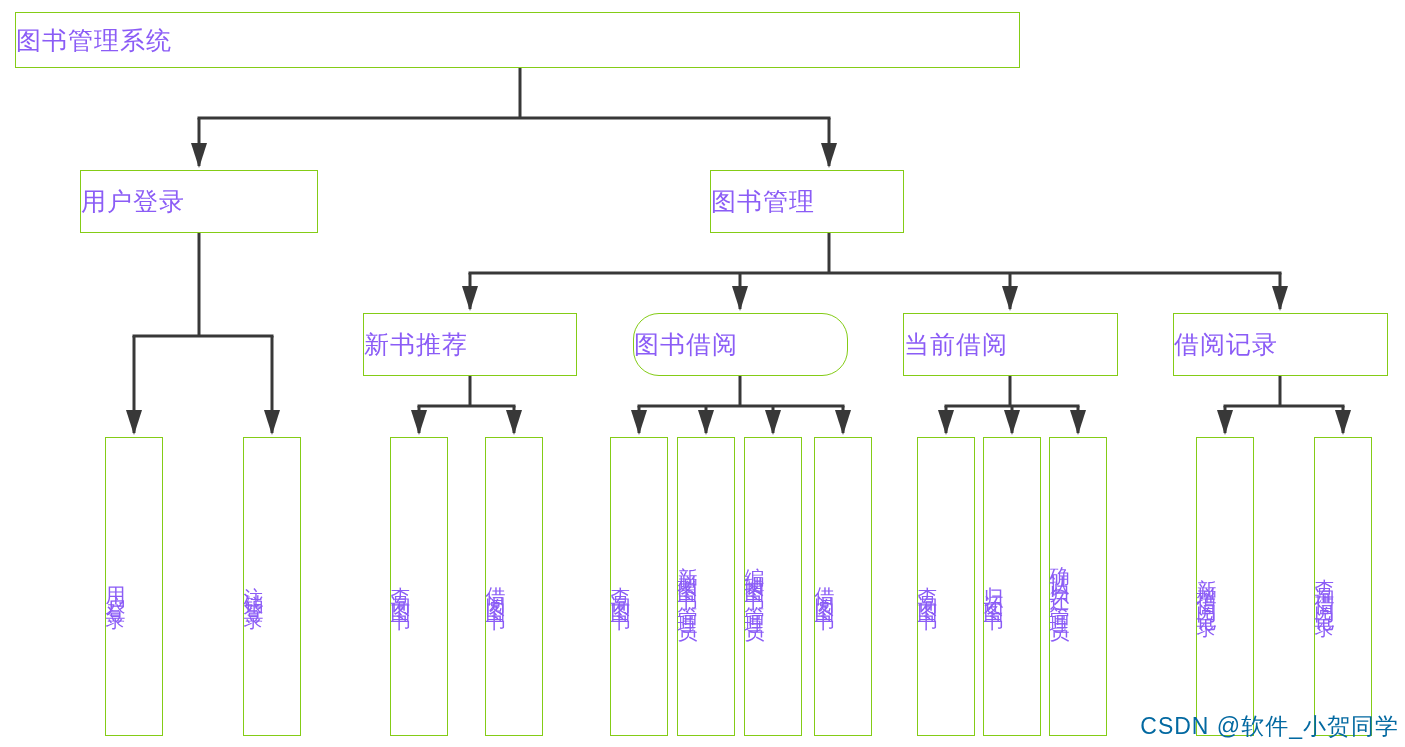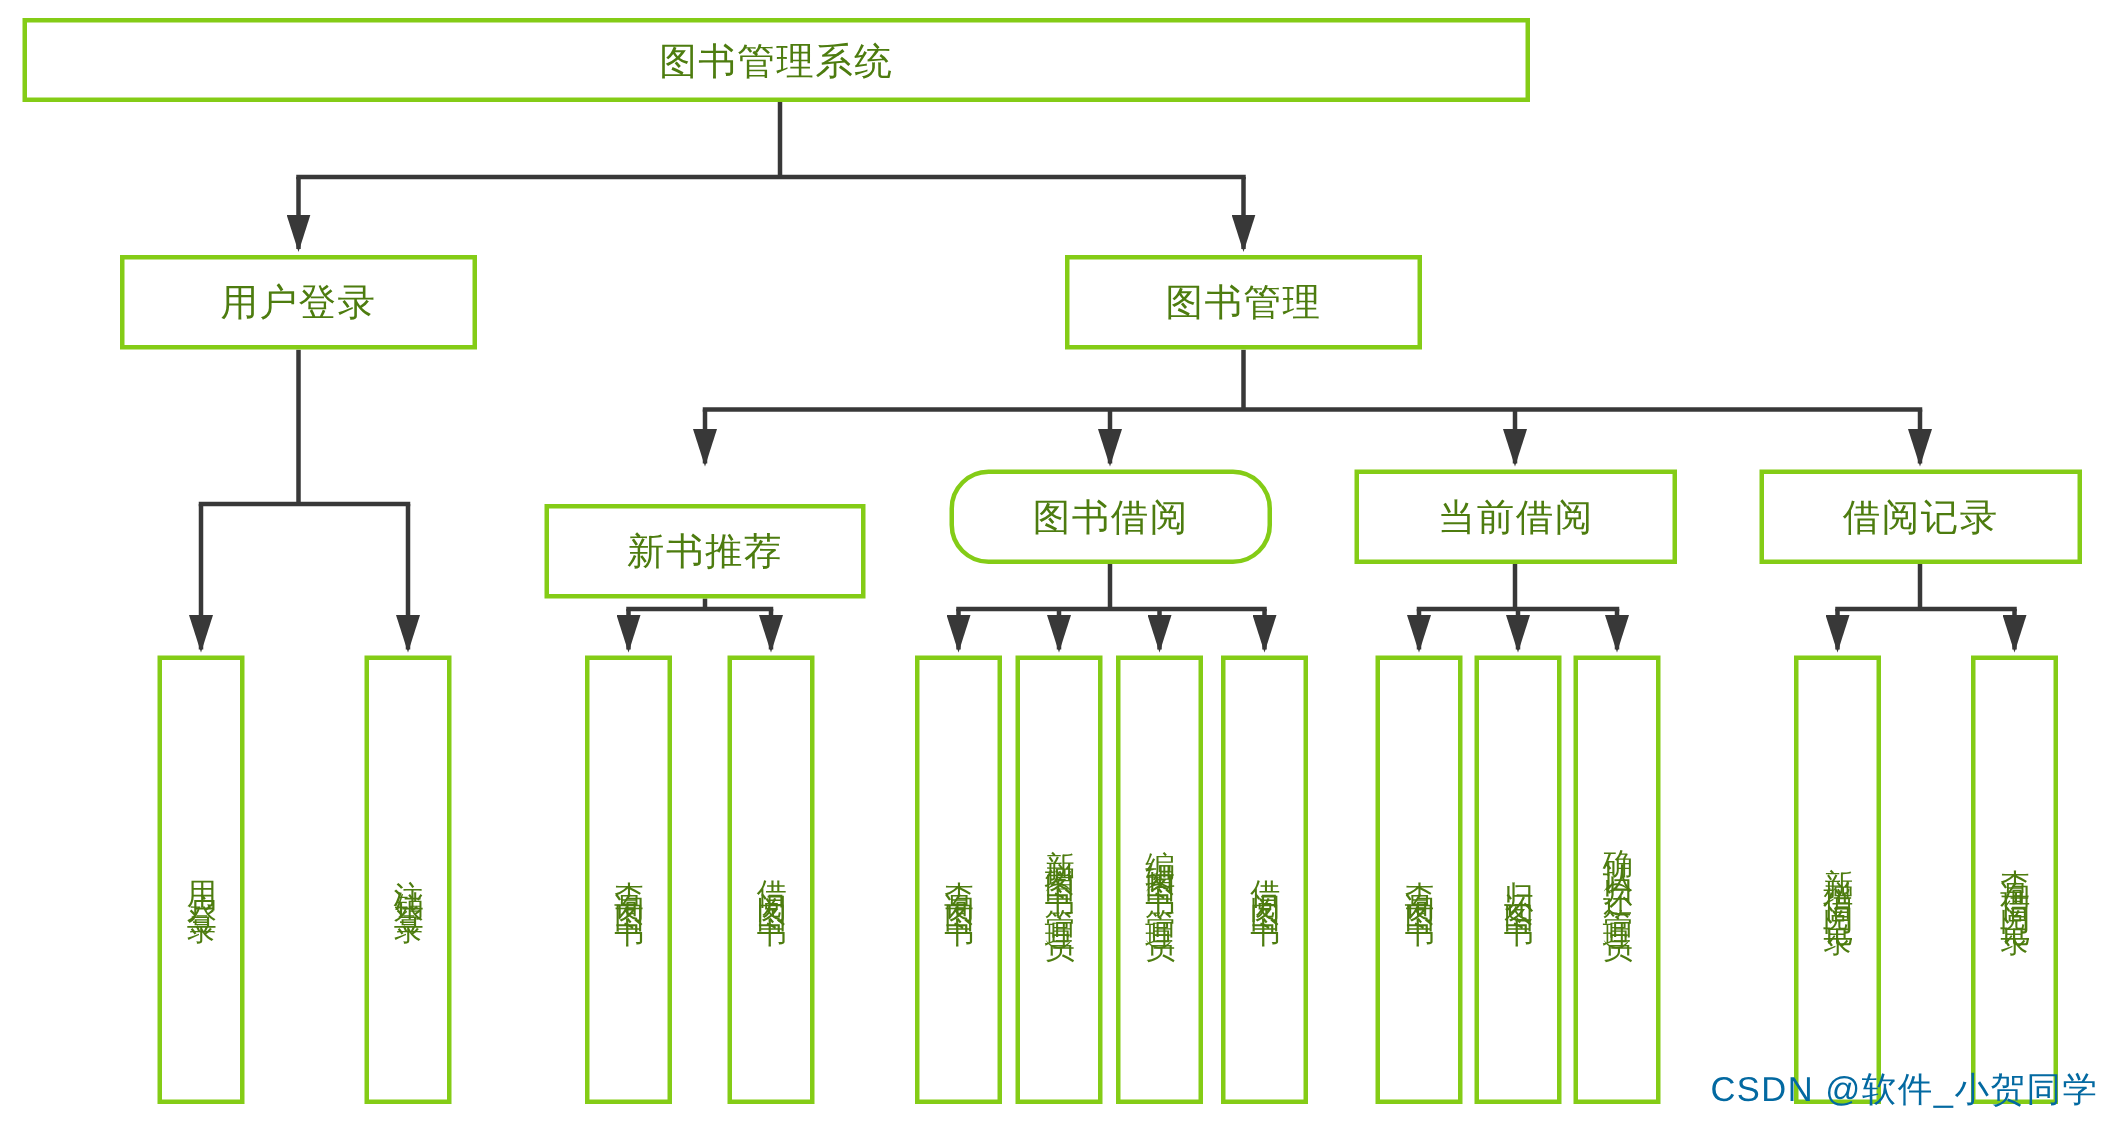--- a/index.html
+++ b/index.html
@@ -10,25 +10,25 @@
     font-family: "Liberation Sans", "DejaVu Sans", sans-serif;
     overflow: hidden;
   }
   #connectors {
     position: absolute; left: 0; top: 0; z-index: 0;
   }
   .node {
     position: absolute;
     box-sizing: border-box;
     background: #ffffff;
-    border: 3px solid #84cc16;
-    color: #4d7c0f;
+    border: 1px solid #84cc16;
+    color: #8b5cf6;
     display: flex;
     align-items: center;
-    justify-content: center;
+    justify-content: flex-start;
     z-index: 1;
   }
   .node .h-label {
     font-size: 25px;
     letter-spacing: 1px;
     white-space: nowrap;
   }
   .leaf .v-label {
     writing-mode: vertical-rl;
     text-orientation: mixed;
@@ -101,25 +101,25 @@
   </g>
 </svg>
 
 <div class="node" style="left:15px; top:12px; width:1005px; height:56px;">
   <span class="h-label">图书管理系统</span>
 </div>
 
 <div class="node" style="left:80px; top:170px; width:238px; height:63px;">
   <span class="h-label">用户登录</span>
 </div>
-<div class="node" style="left:710px; top:170px; width:238px; height:63px;">
+<div class="node" style="left:710px; top:170px; width:194px; height:63px;">
   <span class="h-label">图书管理</span>
 </div>
 
-<div class="node" style="left:363px; top:313px; width:214px; height:63px;margin-top:23px;">
+<div class="node" style="left:363px; top:313px; width:214px; height:63px;">
   <span class="h-label">新书推荐</span>
 </div>
 <div class="node" style="left:633px; top:313px; width:215px; height:63px;border-radius:26px;">
   <span class="h-label">图书借阅</span>
 </div>
 <div class="node" style="left:903px; top:313px; width:215px; height:63px;font-family:Liberation Mono, monospace;">
   <span class="h-label">当前借阅</span>
 </div>
 <div class="node" style="left:1173px; top:313px; width:215px; height:63px;">
   <span class="h-label">借阅记录</span>

